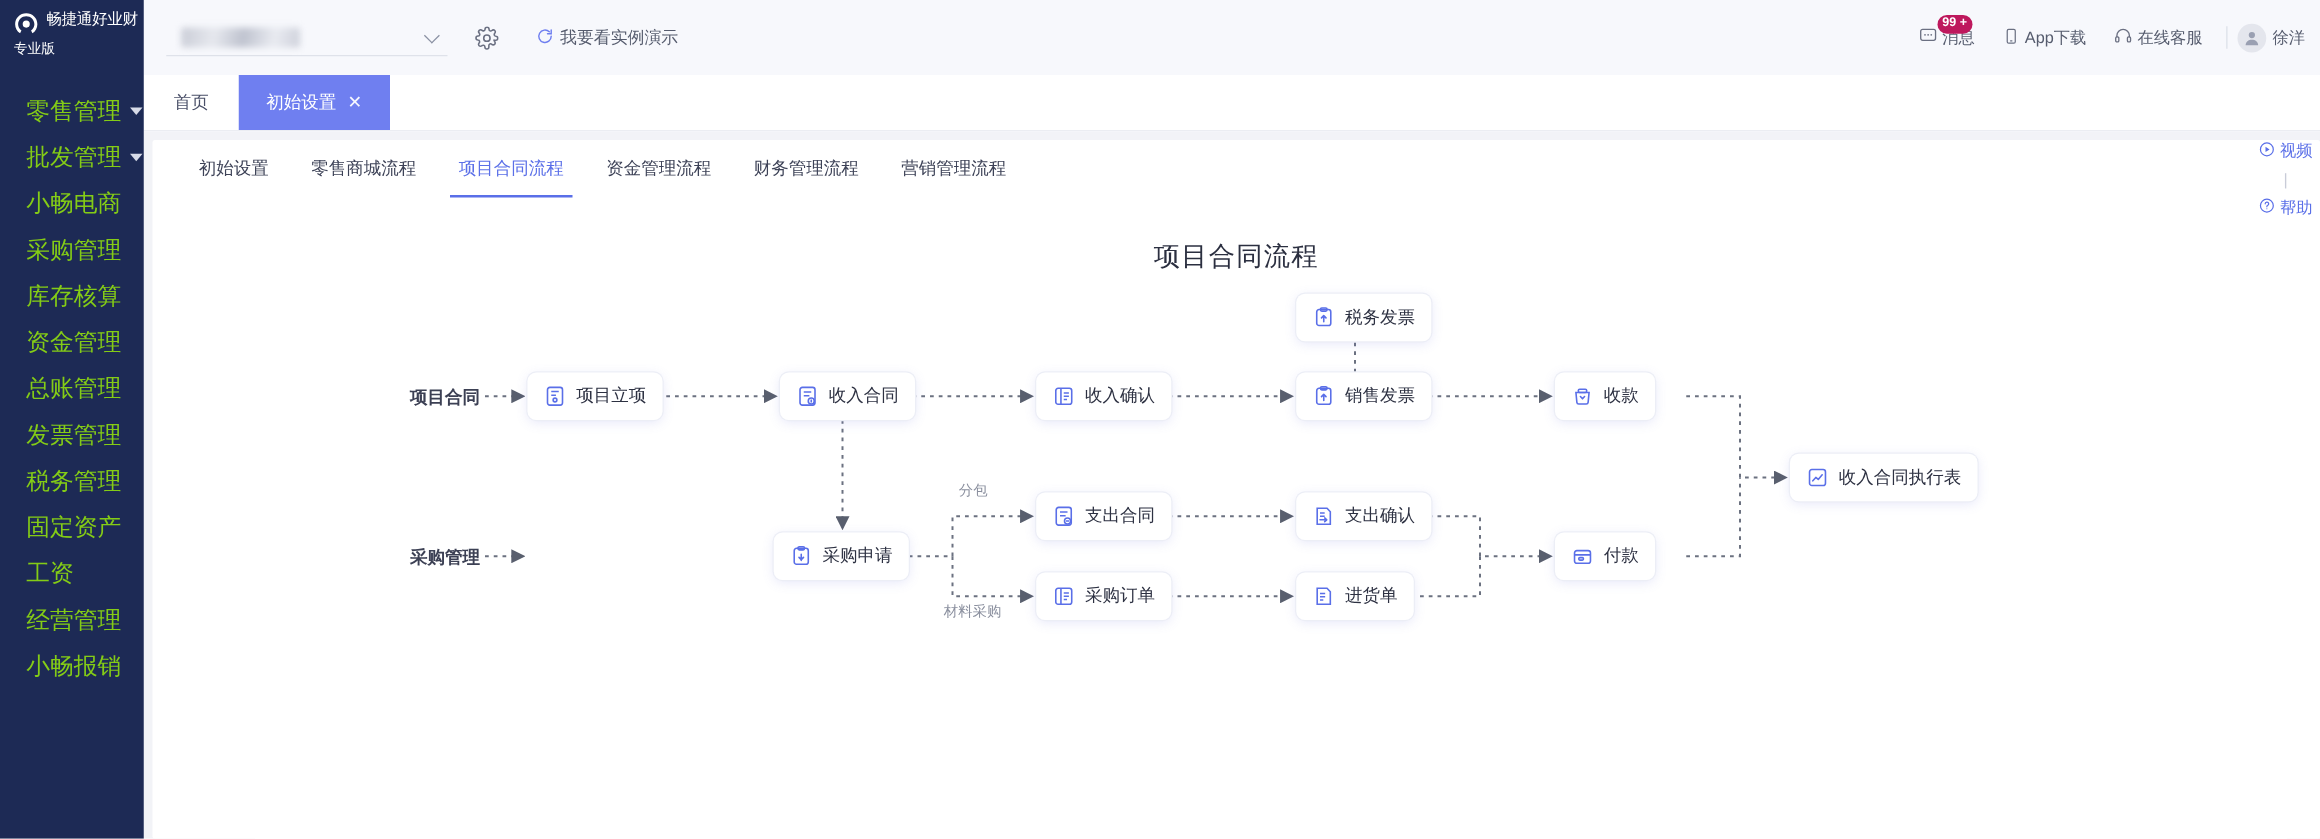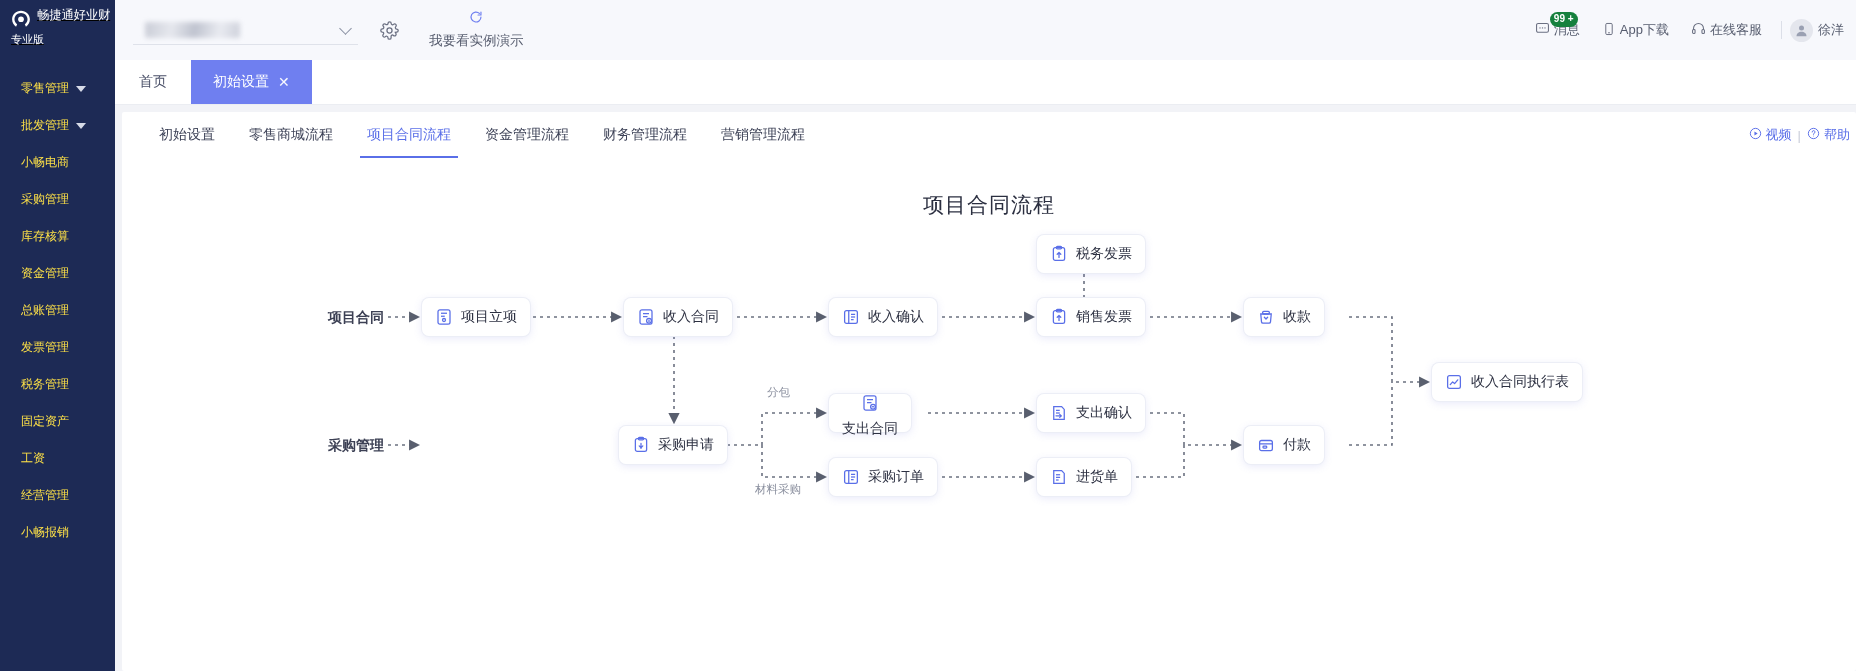--- a/index.html
+++ b/index.html
@@ -9,35 +9,35 @@
     font-family: "Liberation Sans", "DejaVu Sans", sans-serif;
     background: #ffffff; overflow: hidden;
   }
   .app { position: relative; width: 1856px; height: 671px; display: flex; background:#fff; }
 
   
   .sidebar {
     width: 115px; height: 671px; background: #1d2a55; flex: 0 0 115px;
     position: relative; z-index: 5;
   }
-  .brand { height: 60px; padding: 8px 6px 0 10px; position: relative; text-decoration: underline; }
+  .brand { height: 60px; padding: 8px 6px 0 10px; position: relative; }
   .brand-row { display: flex; align-items: flex-start; gap: 5px; }
   .brand-logo { width: 22px; height: 22px; flex: 0 0 22px; margin-top: 1px; }
   .brand-name {
     color: #ffffff; font-size: 12.5px; line-height: 15px; letter-spacing: -0.3px;
     white-space: nowrap; font-weight: 500;
   }
   .brand-sub {
     color: #ffffff; font-size: 11px; line-height: 13px; margin-top: 2px;
     margin-left: 1px; font-weight: 500;
   }
   .nav-list { margin-top: 10px; }
   .nav-item {
     height: 37px; display: flex; align-items: center; padding-left: 21px;
-    color: #fde047; font-size: 12px; cursor: pointer; white-space: nowrap;
+    color: #84cc16; font-size: 19px; cursor: pointer; white-space: nowrap;
   }
   .nav-caret {
     margin-left: 7px; width: 0; height: 0;
     border-left: 5px solid transparent; border-right: 5px solid transparent;
     border-top: 6px solid #d7dbe8;
   }
 
   
   .right { flex: 1; display: flex; flex-direction: column; min-width: 0; }
 
@@ -56,31 +56,31 @@
     filter: blur(2.4px);
   }
   .chev-down {
     position: absolute; right: 8px; top: 9px; width: 9px; height: 9px;
     border-right: 1.6px solid #8a90a2; border-bottom: 1.6px solid #8a90a2;
     transform: rotate(45deg);
   }
   .gear { margin-left: 22px; width: 19px; height: 19px; cursor: pointer; }
   .demo-link {
     margin-left: 30px; display: flex; align-items: center; gap: 5px;
-    color: #565c6e; font-size: 13.5px; cursor: pointer; flex-direction: column;
+    color: #565c6e; font-size: 13.5px; cursor: pointer;
   }
   .header-right {
     margin-left: auto; display: flex; align-items: center; gap: 0px;
   }
   .hr-item {
     display: flex; align-items: center; gap: 4px; color: #565c6e;
     font-size: 13px; cursor: pointer; position: relative; padding: 0 11px;
   }
   .badge {
-    position: absolute; top: -9px; left: 26px; background: #15803d; color: #fff;
+    position: absolute; top: -9px; left: 26px; background: #be185d; color: #fff;
     font-size: 10px; line-height: 14px; height: 15px; min-width: 25px;
     border-radius: 8px; text-align: center; padding: 0 4px; font-weight: 600;
   }
   .hr-divider { width: 1px; height: 18px; background: #dcdfe8; margin: 0 8px; }
   .avatar {
     width: 23px; height: 23px; border-radius: 50%; background: #e4e6ed;
     display: flex; align-items: center; justify-content: center; margin-right: 5px;
   }
   .user-name { color: #565c6e; font-size: 13px; }
 
@@ -118,21 +118,21 @@
     height: 46px; display: flex; align-items: center; position: relative;
     white-space: nowrap;
   }
   .subnav-item.active { color: #5a6fe8; font-weight: 500; }
   .subnav-item.active::after {
     content: ""; position: absolute; left: 10px; right: 10px; bottom: 0;
     height: 2px; background: #5a6fe8;
   }
   .subnav-right {
     position: absolute; right: 6px; top: 0; height: 46px; display: flex;
-    align-items: center; gap: 6px; color: #5a6fe8; font-size: 13px;
+    align-items: center; gap: 6px; color: #5a6fe8; font-size: 13px; flex-direction: column;
   }
   .snr-link { display: flex; align-items: center; gap: 4px; cursor: pointer; }
   .snr-sep { color: #c9ccd8; }
 
   
   .flow-title {
     text-align: center; font-size: 21px; color: #2b2f40; margin-top: 33px;
     font-weight: 500; letter-spacing: 1px;
   }
   .flow-canvas { position: relative; width: 100%; height: 360px; margin-top: 16px; }
@@ -476,21 +476,21 @@
             <span class="nicon">
               <svg viewBox="0 0 24 24" width="18" height="18" fill="none" stroke="#5a6fe8" stroke-width="1.7">
                 <rect x="4.5" y="3.5" width="15" height="17" rx="2.5"></rect>
                 <rect x="8.5" y="1.8" width="7" height="3.4" rx="1.4"></rect>
                 <path d="M12 10v6.5M9.6 13.2L12 15.6l2.4-2.4" stroke-linecap="round" stroke-linejoin="round"></path>
               </svg>
             </span>
             <span>采购申请</span>
           </div>
 
-          <div class="node" style="left:707px; top:159px;flex-direction:column;">
+          <div class="node" style="left:707px; top:159px;">
             <span class="nicon">
               <svg viewBox="0 0 24 24" width="18" height="18" fill="none" stroke="#5a6fe8" stroke-width="1.7">
                 <rect x="4" y="2.5" width="16" height="19" rx="2.5"></rect>
                 <line x1="8" y1="7.5" x2="16" y2="7.5"></line>
                   <line x1="8" y1="11.5" x2="14" y2="11.5"></line>
                 <circle cx="16" cy="17" r="3.2" fill="#fff"></circle>
                 <line x1="14.4" y1="17" x2="17.6" y2="17"></line>
               </svg>
             </span>
             <span>支出合同</span>

